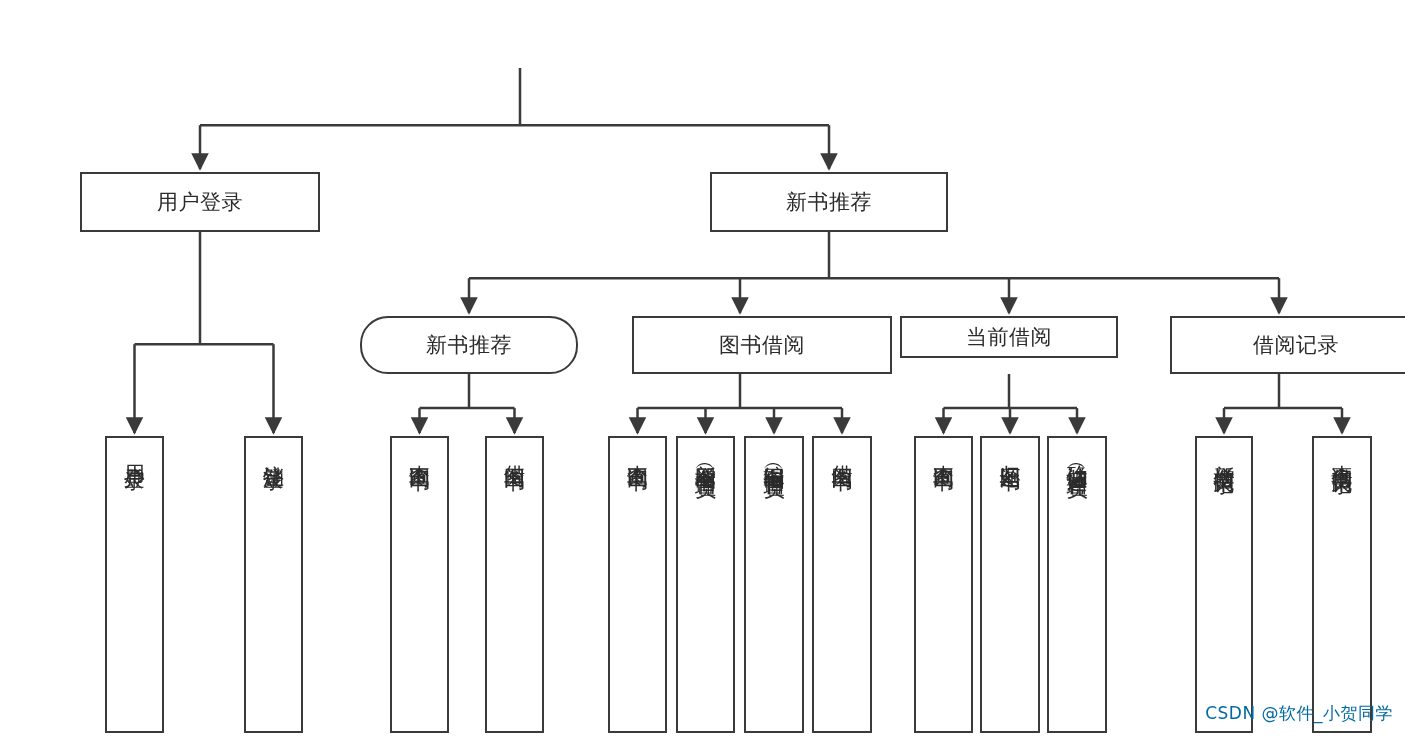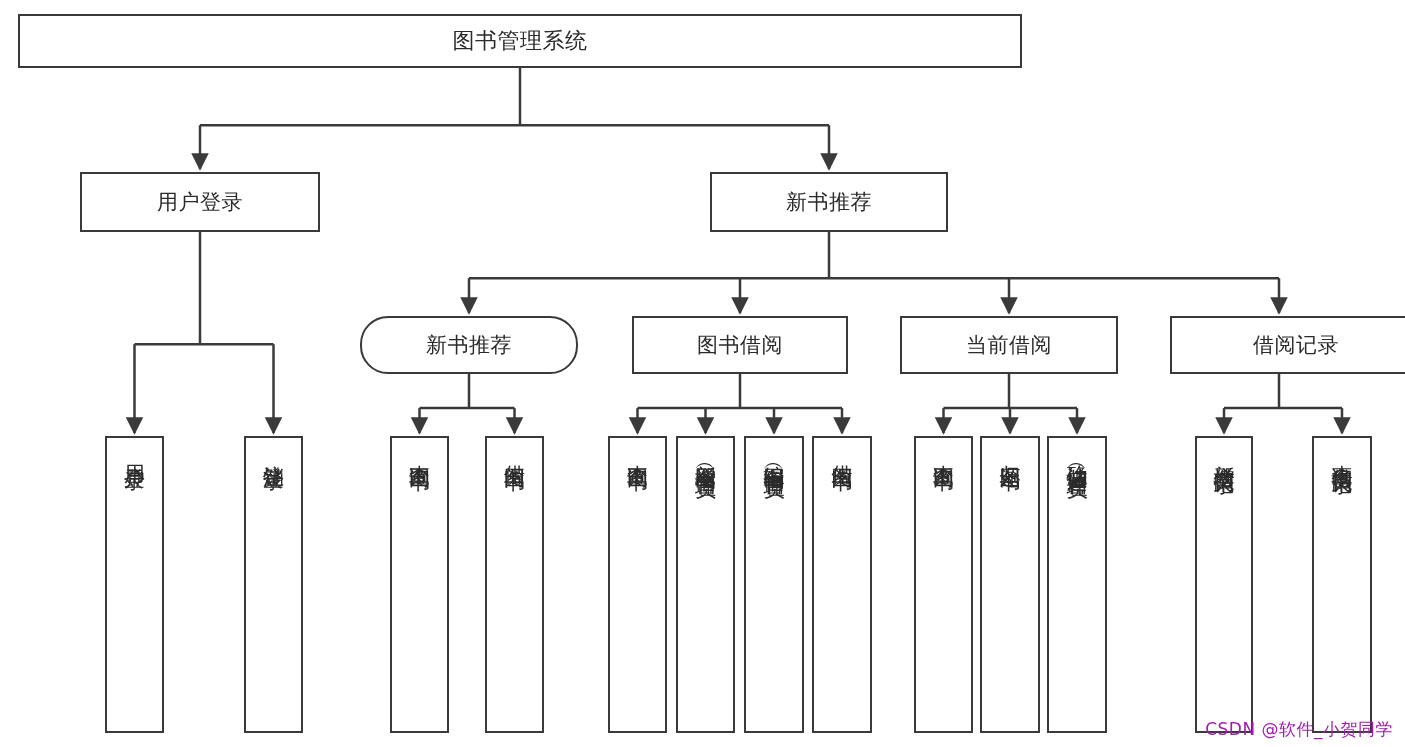--- a/index.html
+++ b/index.html
@@ -52,23 +52,23 @@
     writing-mode: vertical-rl;
     text-orientation: upright;
     font-size: 21px;
     line-height: 1.05;
     letter-spacing: 2px;
   }
   #root-node .label { font-size: 22px; }
   .watermark {
     position: absolute;
     right: 12px;
-    bottom: 6px;
+    bottom: 22px;
     font-size: 17px;
-    color: #a21caf;
+    color: #0369a1;
     letter-spacing: 0.5px;
     white-space: nowrap;
   }
 </style>
 </head>
 <body>
 
 <div id="canvas">
 
   <svg class="wires" viewBox="0 0 1405 747" xmlns="http://www.w3.org/2000/svg">
@@ -107,38 +107,35 @@
         <path d="M 943.5 408.1 L 943.5 433" marker-end="url(#arrow)"></path>
         <path d="M 1010 408.1 L 1010 433" marker-end="url(#arrow)"></path>
         <path d="M 1077 408.1 L 1077 433" marker-end="url(#arrow)"></path>
         <path d="M 1279 374 L 1279 408.1"></path>
         <path d="M 1224 408.1 L 1342 408.1"></path>
         <path d="M 1224 408.1 L 1224 433" marker-end="url(#arrow)"></path>
         <path d="M 1342 408.1 L 1342 433" marker-end="url(#arrow)"></path>
       </g>
   </svg>
 
-  <div class="node horiz" id="root-node" style="left: 18px; top: 14px; width: 1004px; height: 54px;">
-    <span class="label">图书管理系统</span>
-  </div>
 
   <div class="node horiz" id="n-user_login" style="left: 80px; top: 172px; width: 240px; height: 60px;">
     <span class="label">用户登录</span>
   </div>
   <div class="node horiz" id="n-book_manage" style="left: 710px; top: 172px; width: 238px; height: 60px;">
     <span class="label">新书推荐</span>
   </div>
 
   <div class="node horiz" id="n-new_book_rec" style="left: 360px; top: 316px; width: 218px; height: 58px; border-radius: 28px;">
     <span class="label">新书推荐</span>
   </div>
-  <div class="node horiz" id="n-book_borrow" style="left: 632px; top: 316px; width: 216px; height: 58px;">
+  <div class="node horiz" id="n-book_borrow" style="left: 632px; top: 316px; width: 260px; height: 58px;">
     <span class="label">图书借阅</span>
   </div>
-  <div class="node horiz" id="n-current_borrow" style="left: 900px; top: 316px; width: 218px; height: 58px;">
+  <div class="node horiz" id="n-current_borrow" style="left: 900px; top: 316px; width: 218px; height: 42px;">
     <span class="label">当前借阅</span>
   </div>
   <div class="node horiz" id="n-borrow_record" style="left: 1170px; top: 316px; width: 252px; height: 58px;">
     <span class="label">借阅记录</span>
   </div>
 
   <div class="node vert" id="n-leaf_user_login" style="left: 105px; top: 436px; width: 59px; height: 297px;">
     <span class="label">用户登录</span>
   </div>
   <div class="node vert" id="n-leaf_logout" style="left: 244px; top: 436px; width: 59px; height: 297px;">

